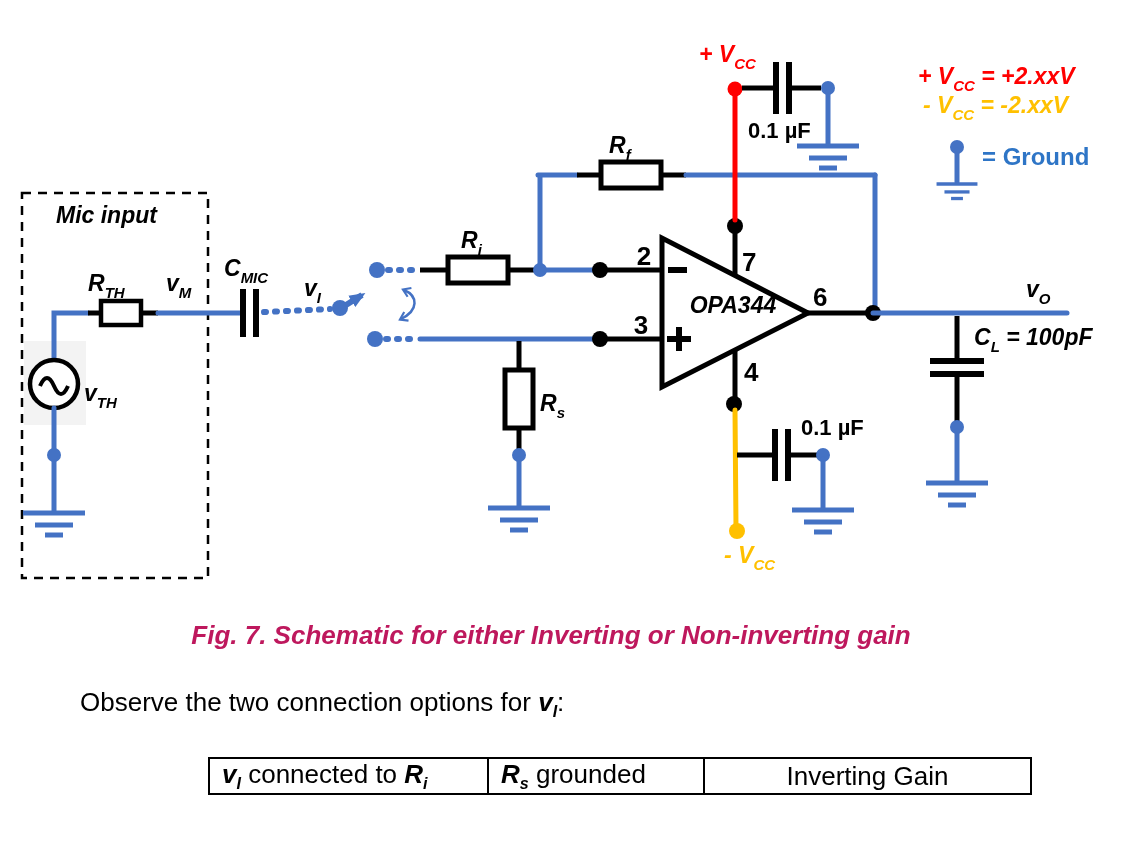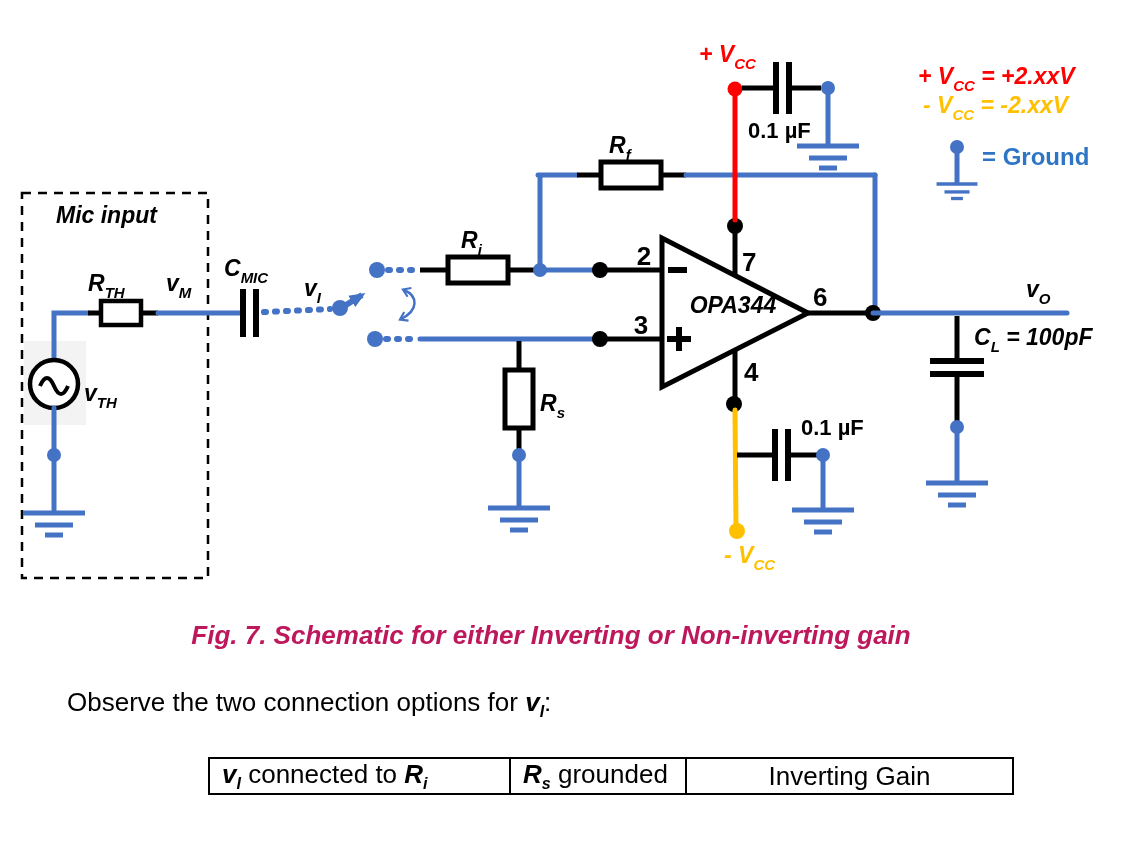--- a/index.html
+++ b/index.html
@@ -28,28 +28,28 @@
   .dotG{fill:var(--gold);}
   .rwire{stroke:var(--red);stroke-width:5;stroke-linecap:round;}
   .gwire{stroke:var(--gold);stroke-width:5;stroke-linecap:round;}
   .gnduse{stroke:var(--wire);stroke-width:5;}
   .thin{stroke:var(--wire);stroke-width:2.5;fill:none;}
   .micbox{fill:none;stroke:#000;stroke-width:2.5;stroke-dasharray:9 7;}
   .shade{fill:#f3f3f3;}
 
   .caption{position:absolute;top:620px;left:0;width:1102px;text-align:center;
            font-size:26px;font-weight:bold;font-style:italic;color:#be185d;}
-  .para{position:absolute;top:687px;left:67px;font-size:26px;color:#000;}
+  .para{position:absolute;top:687px;left:80px;font-size:26px;color:#000;}
   .var{font-weight:bold;font-style:italic;}
   sub{font-size:0.62em;}
   table{position:absolute;top:757px;left:208px;border-collapse:collapse;
         font-size:26px;color:#000;table-layout:fixed;}
   td{border:2px solid #000;height:32px;padding:0 12px;box-sizing:border-box;
      white-space:nowrap;vertical-align:middle;}
-  .c1{width:301px;} .c2{width:176px;} .c3{width:327px;text-align:center;margin-top:37px;}
+  .c1{width:279px;} .c2{width:216px;} .c3{width:327px;text-align:center;margin-top:37px;}
 </style>
 </head>
 <body>
 
 <svg width="1144" height="610" viewBox="0 0 1144 610">
   <defs>
     <g id="gnd">
       <line x1="-31" y1="0" x2="31" y2="0"></line>
       <line x1="-19" y1="12" x2="19" y2="12"></line>
       <line x1="-9" y1="22" x2="9" y2="22"></line>

